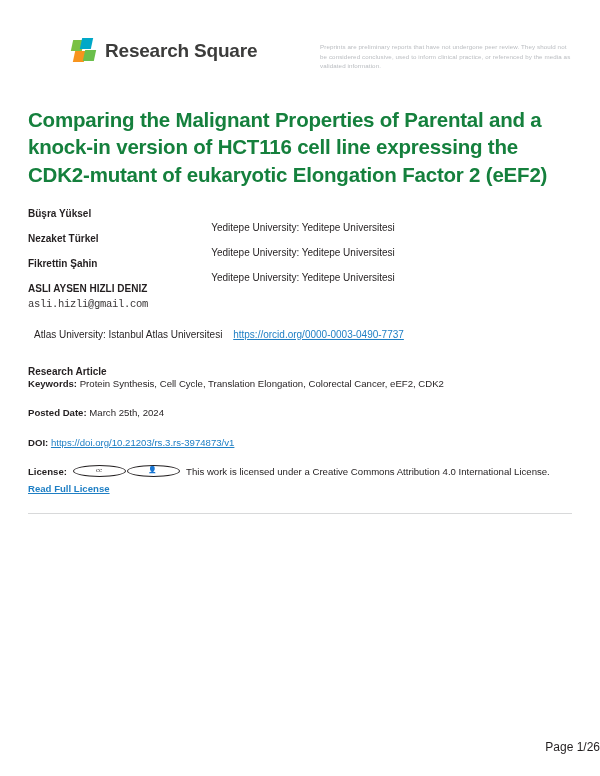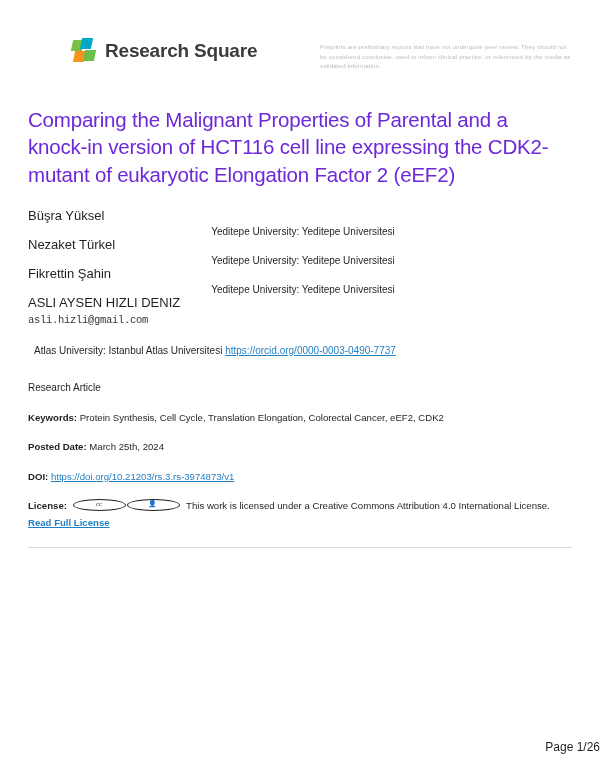--- a/index.html
+++ b/index.html
@@ -67,32 +67,32 @@
     text-align: left;
     padding-top: 4px;
     letter-spacing: 0.1px;
   }
 
   
   .title {
     margin-top: 22px;
     font-size: 20.5px;
     line-height: 1.33;
-    font-weight: normal;
-    color: #6d28d9;
+    font-weight: bold;
+    color: #15803d;
     letter-spacing: -0.2px;
   }
 
   
   .authors {
     margin-top: 20px;
   }
   .author-name {
-    font-size: 13px;
-    font-weight: normal;
+    font-size: 10px;
+    font-weight: bold;
     color: #231f20;
     margin-top: 9px;
   }
   .author-name:first-child { margin-top: 0; }
   .author-affil {
     font-size: 10px;
     color: #231f20;
     padding-left: 6px;
     margin-top: 3px;
     text-align: center;
@@ -105,38 +105,38 @@
     letter-spacing: -0.3px;
     opacity: 0.92;
   }
   .corresp {
     margin-top: 19px;
     font-size: 10px;
     padding-left: 6px;
   }
   .corresp .orcid {
     color: #1f7fc4;
+    margin-left: 8px;
   }
 
   
   .meta {
     margin-top: 26px;
   }
   .meta-row {
     font-size: 9.6px;
     line-height: 1.5;
     margin-bottom: 15px;
     color: #231f20;
   }
   .meta-row b { font-weight: bold; }
   .meta-link { color: #1f7fc4; }
   .article-type {
     font-size: 10px;
-    font-weight: normal;
-    margin-bottom: 18px;
+    font-weight: bold;
   }
   .cc-badges {
     display: inline-flex;
     vertical-align: -2px;
     margin: 0 3px;
   }
   .cc-circle {
     width: 10px;
     height: 10px;
     border: 1px solid #231f20;

